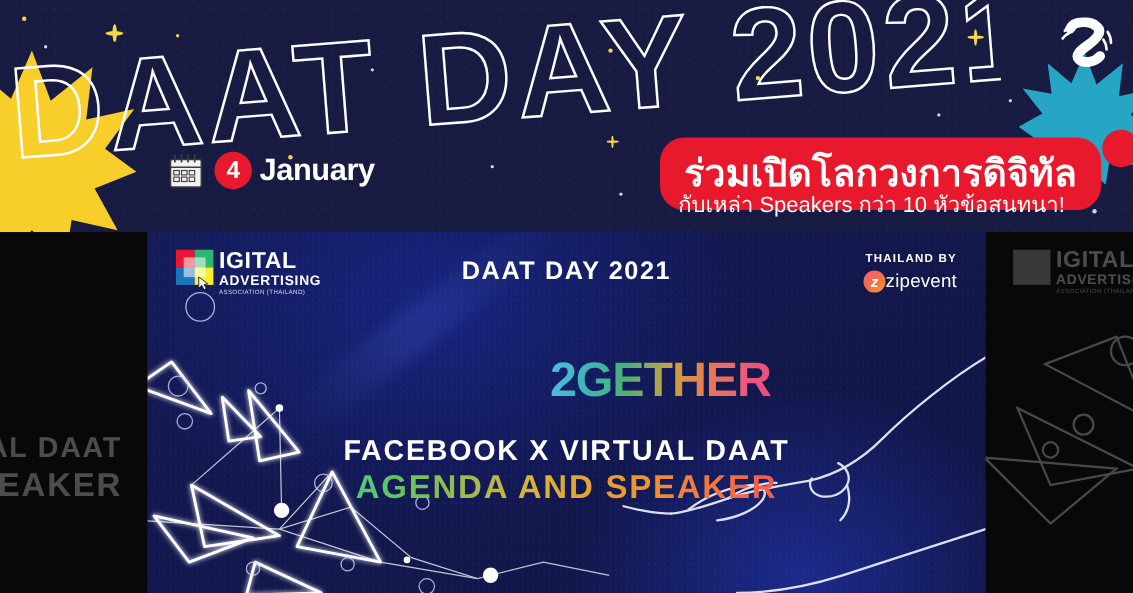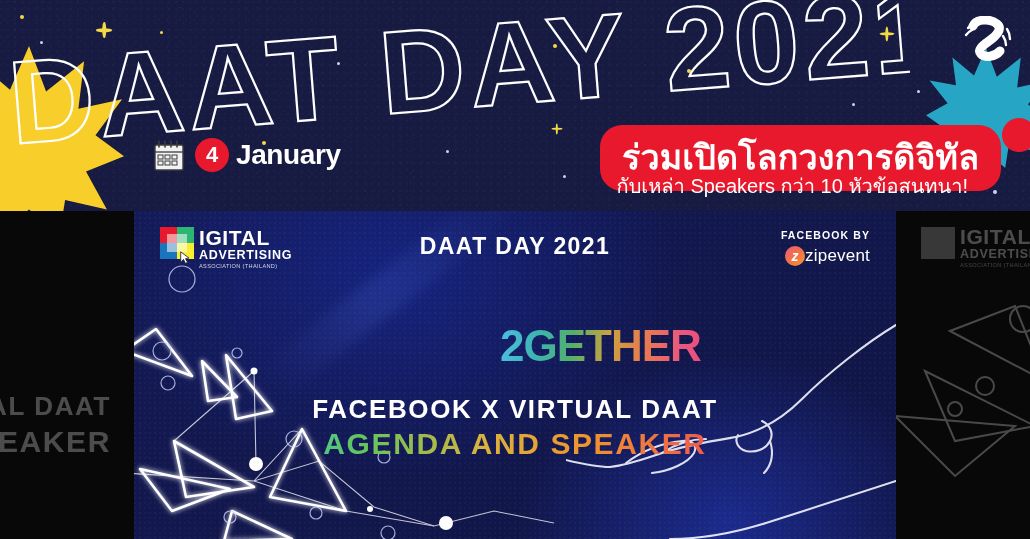--- a/index.html
+++ b/index.html
@@ -400,21 +400,21 @@
       </div>
     </div>
 
     <div class="card-daatday">DAAT DAY 2021</div>
 
     <div class="wtstack">
       <div class="wt wt-2gether">2GETHER</div>
     </div>
 
     <div class="streaming">
-      <div class="stream-lbl">FACEBOOK BY</div>
+      <div class="stream-lbl">THAILAND BY</div>
       <div class="stream-row">
         <div class="zip-mark"></div>
         <div class="zip-name">zipevent</div>
       </div>
     </div>
 
     <div class="fb-line">FACEBOOK X VIRTUAL DAAT</div>
     <div class="ag-line">AGENDA AND SPEAKER</div>
   </div>
 

